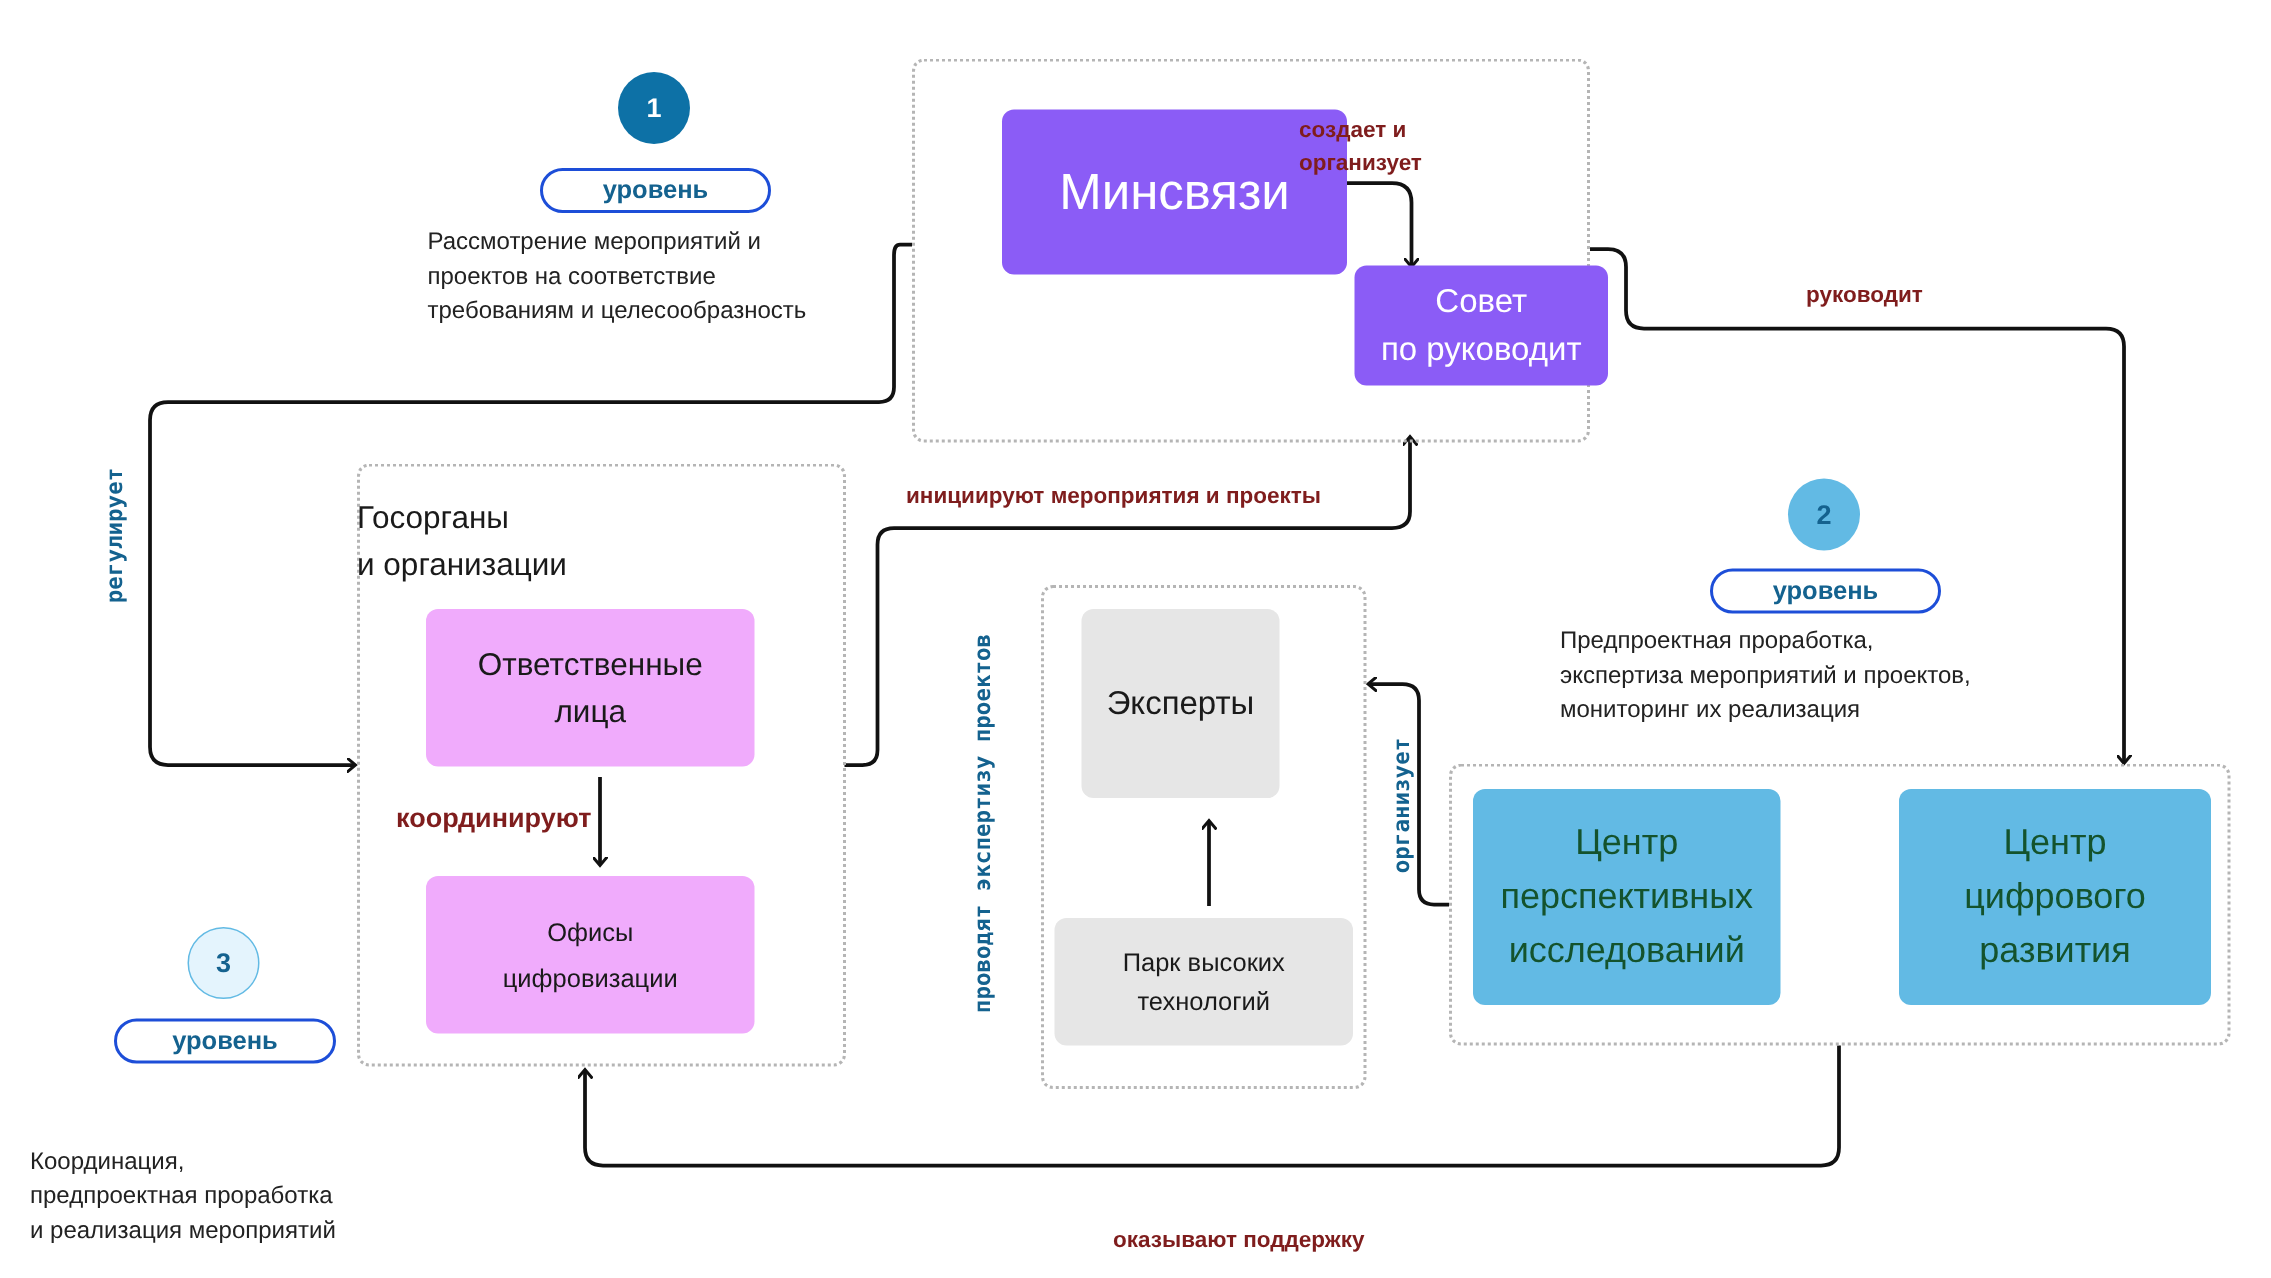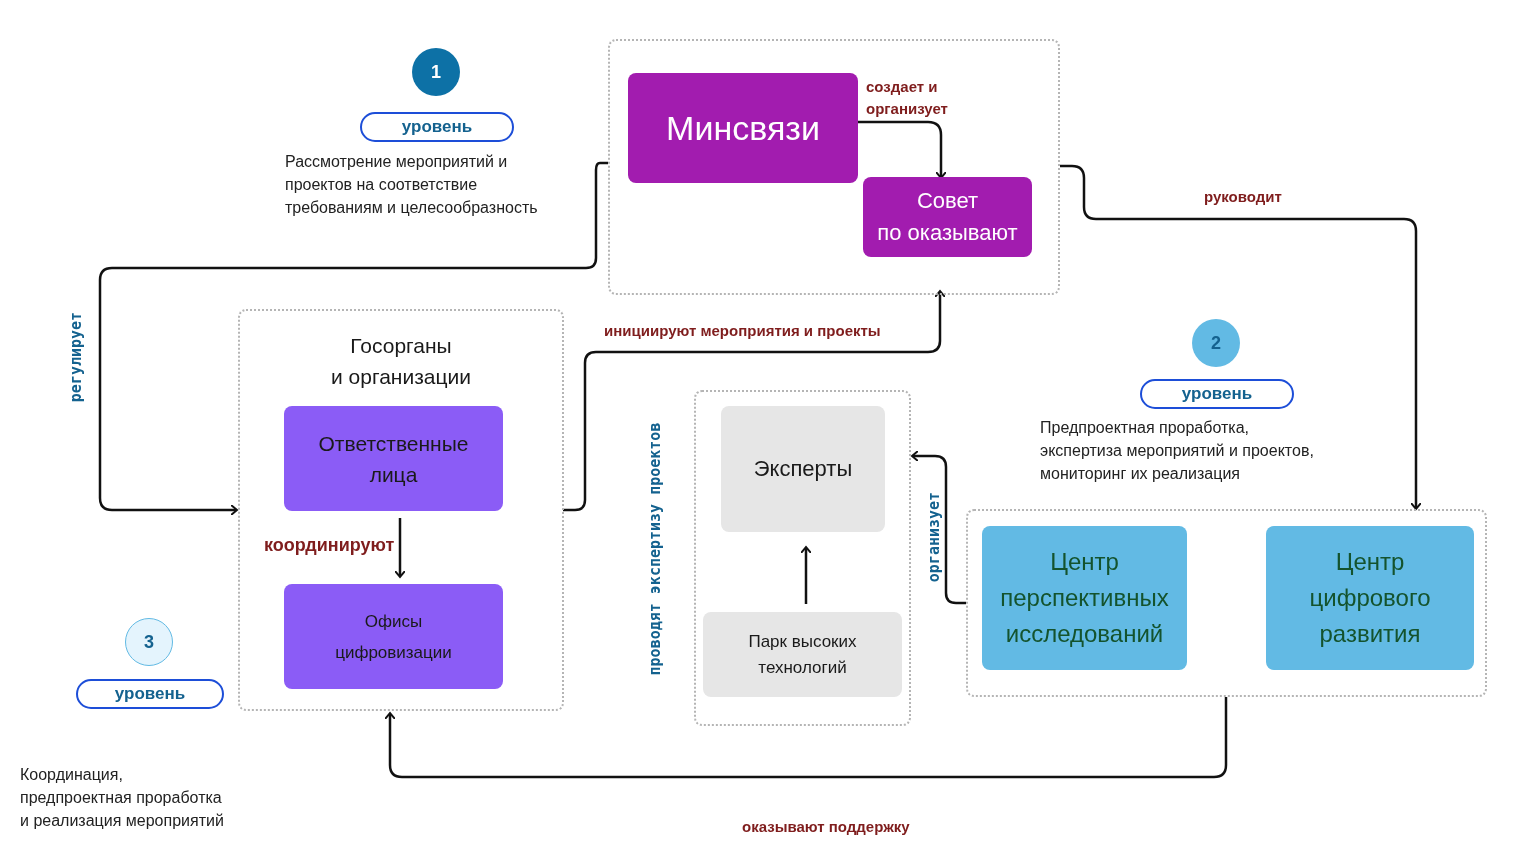--- a/index.html
+++ b/index.html
@@ -2,22 +2,22 @@
 <html><head>
 <meta charset="utf-8">
 <style>
   html, body { margin: 0; padding: 0; background: #ffffff; }
   body { width: 1514px; height: 852px; position: relative; overflow: hidden;
          font-family: "Liberation Sans", sans-serif; color: #1a1a1a; }
   .abs { position: absolute; }
   .group { position: absolute; border: 2px dotted #b5b5b5; border-radius: 8px; box-sizing: border-box; }
   .box { position: absolute; border-radius: 8px; display: flex; align-items: center; justify-content: center;
          text-align: center; box-sizing: border-box; white-space: pre-line; }
-  .dark { background: #a21caf; color: #ffffff; }
-  .light { background: #8b5cf6; color: #1a1a1a; }
+  .dark { background: #8b5cf6; color: #ffffff; margin-left: 40px; }
+  .light { background: #f0abfc; color: #1a1a1a; }
   .grey { background: #e6e6e6; color: #1a1a1a; }
   .cyan { background: #62bae4; color: #14532d; }
   .label { position: absolute; font-family: Liberation Sans, sans-serif; font-weight: bold;
            color: #7f1d1d; font-size: 15px; white-space: pre-line; line-height: 22px; }
   .vlabel { position: absolute; font-family: "DejaVu Sans Mono", monospace; font-weight: bold;
             color: #14628f; font-size: 15px; white-space: nowrap; transform: rotate(-90deg); transform-origin: center center; }
   .badge { position: absolute; width: 48px; height: 48px; border-radius: 50%; display: flex;
            align-items: center; justify-content: center; font-weight: bold; font-size: 18px; box-sizing: border-box; }
   .pill { position: absolute; height: 30px; border: 2px solid #1d4ed8; border-radius: 16px; box-sizing: border-box;
           display: flex; align-items: center; justify-content: center; color: #14628f; font-weight: bold; font-size: 17px; }
@@ -77,41 +77,41 @@
 <div class="pill" style="left:76px;top:679px;width:148px;">
     <span>уровень</span>
   </div>
 <div class="desc" style="left:20px;top:715px;width:265px;margin-top:48px;">Координация,
 предпроектная проработка
 и реализация мероприятий</div>
 
 <div class="group" style="left:608px;top:39px;width:452px;height:256px;"></div>
 <div class="box dark" style="left:628px;top:73px;width:230px;height:110px;font-size:34px;">Минсвязи</div>
 <div class="box dark" style="left:863px;top:177px;width:169px;height:80px;font-size:22px;line-height:32px;">Совет
-по оказывают</div>
+по руководит</div>
 <div class="label" style="left:866px;top:76px;">создает и
 организует</div>
 <div class="label" style="left:1204px;top:186px;">руководит</div>
 
 <div class="group" style="left:238px;top:309px;width:326px;height:402px;"></div>
-<div class="abs" style="left:238px;top:330px;width:326px;text-align:center;font-size:21px;line-height:31px;white-space:pre-line;">Госорганы
+<div class="abs" style="left:238px;top:330px;width:326px;text-align:left;font-size:21px;line-height:31px;white-space:pre-line;">Госорганы
 и организации</div>
 <div class="box light" style="left:284px;top:406px;width:219px;height:105px;font-size:21px;line-height:31px;">Ответственные
 лица</div>
 <div class="box light" style="left:284px;top:584px;width:219px;height:105px;font-size:17px;line-height:31px;">Офисы
 цифровизации</div>
 <div class="label" style="left:264px;top:534px;font-size:18px;">координируют</div>
 
 <div class="vlabel" style="left:26px;top:348px;width:100px;text-align:center;">регулирует</div>
 <div class="label" style="left:604px;top:320px;">инициируют мероприятия и проекты</div>
 <div class="vlabel" style="left:515px;top:540px;width:280px;text-align:center;">проводят экспертизу проектов</div>
 <div class="vlabel" style="left:884px;top:528px;width:100px;text-align:center;">организует</div>
 
 <div class="group" style="left:694px;top:390px;width:217px;height:336px;"></div>
-<div class="box grey" style="left:721px;top:406px;width:164px;height:126px;font-size:22px;">Эксперты</div>
+<div class="box grey" style="left:721px;top:406px;width:132px;height:126px;font-size:22px;">Эксперты</div>
 <div class="box grey" style="left:703px;top:612px;width:199px;height:85px;font-size:17px;line-height:26px;">Парк высоких
 технологий</div>
 
 <div class="group" style="left:966px;top:509px;width:521px;height:188px;"></div>
 <div class="box cyan" style="left:982px;top:526px;width:205px;height:144px;font-size:24px;line-height:36px;">Центр
 перспективных
 исследований</div>
 <div class="box cyan" style="left:1266px;top:526px;width:208px;height:144px;font-size:24px;line-height:36px;">Центр
 цифрового
 развития</div>

